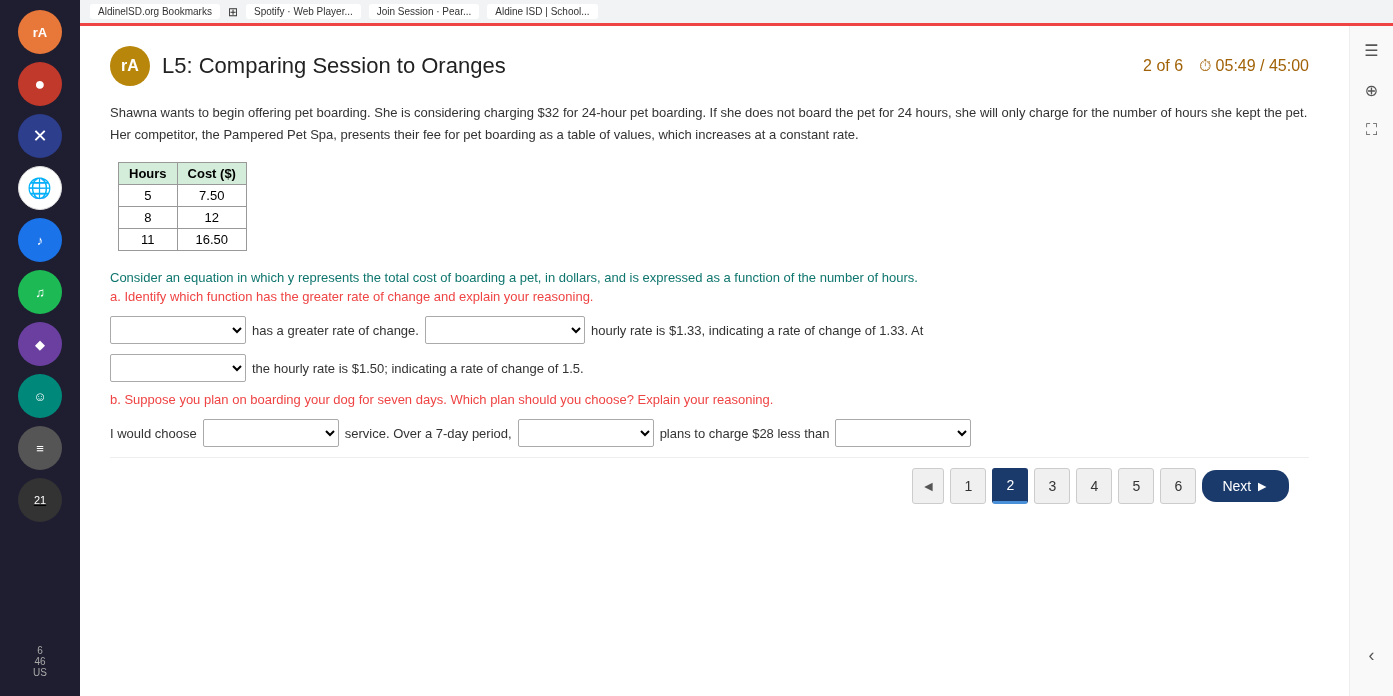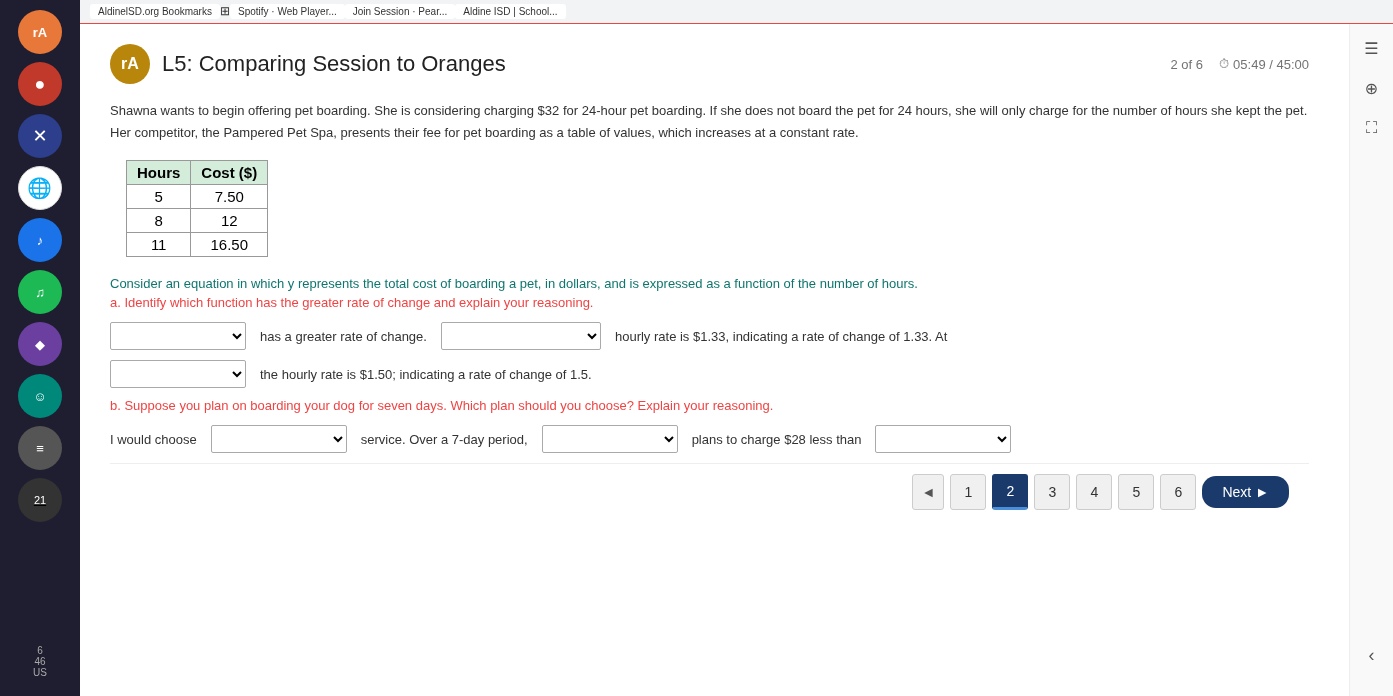--- a/index.html
+++ b/index.html
@@ -57,25 +57,25 @@
       flex-direction: column;
       background: #fff;
       overflow: hidden;
     }
 
     
     .browser-bar {
       background: #f1f3f4;
       padding: 4px 10px;
       display: flex;
-      align-items: flex-start;
-      gap: 0;
+      align-items: flex-end;
+      gap: 8px;
       font-size: 11px;
       color: #333;
-      border-bottom: 1px solid #ef4444;
+      border-bottom: 3px solid #ef4444;
       flex-shrink: 0;
     }
     .browser-tab {
       padding: 2px 8px;
       background: #fff;
       border-radius: 3px;
       font-size: 10px;
       color: #333;
     }
 
@@ -148,22 +148,22 @@
       align-items: center;
       justify-content: center;
       color: #fff;
       font-size: 16px;
       font-weight: bold;
     }
     .header-right {
       display: flex;
       align-items: center;
       gap: 16px;
-      font-size: 13px;
-      color: #737373;
+      font-size: 16px;
+      color: #a16207;
     }
     .timer {
       display: flex;
       align-items: center;
       gap: 4px;
     }
 
     .possible-points {
       text-align: right;
       font-size: 12px;
@@ -176,22 +176,22 @@
     .question-text {
       font-size: 13px;
       color: #333;
       line-height: 1.7;
       margin-bottom: 16px;
     }
 
     
     .data-table {
       border-collapse: collapse;
-      margin: 12px 0 16px 16px;
-      font-size: 15px;
+      margin: 12px 0 16px 8px;
+      font-size: 13px;
     }
     .data-table th, .data-table td {
       border: 1px solid #999;
       padding: 3px 10px;
       text-align: center;
       min-width: 50px;
     }
     .data-table th {
       background: #d4edda;
       font-weight: bold;
@@ -209,21 +209,21 @@
 
     .sub-question {
       font-size: 13px;
       color: #ef4444;
       margin-bottom: 12px;
     }
 
     .answer-row {
       display: flex;
       align-items: center;
-      gap: 14px;
+      gap: 6px;
       margin-bottom: 10px;
       flex-wrap: wrap;
       font-size: 13px;
       color: #333;
     }
 
     .dropdown-select {
       padding: 4px 6px;
       border: 1px solid #aaa;
       border-radius: 2px;

